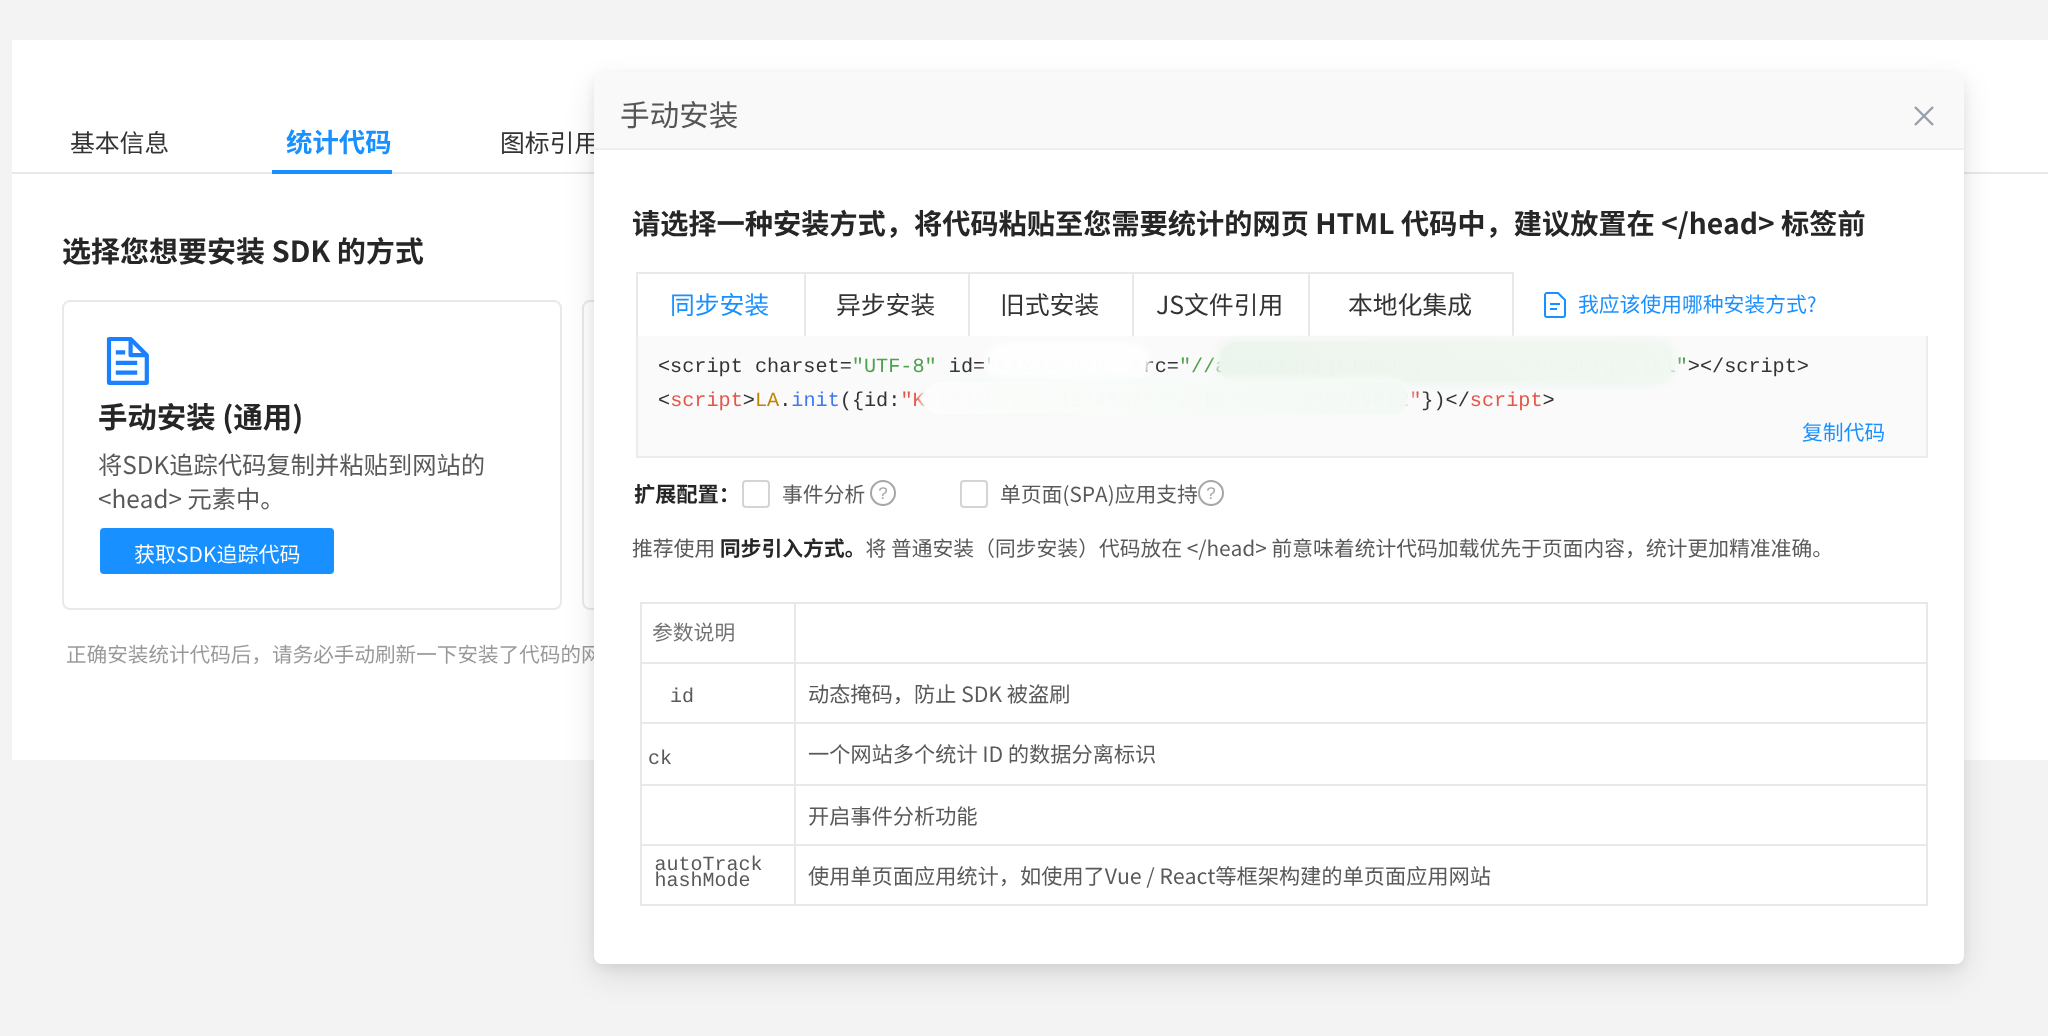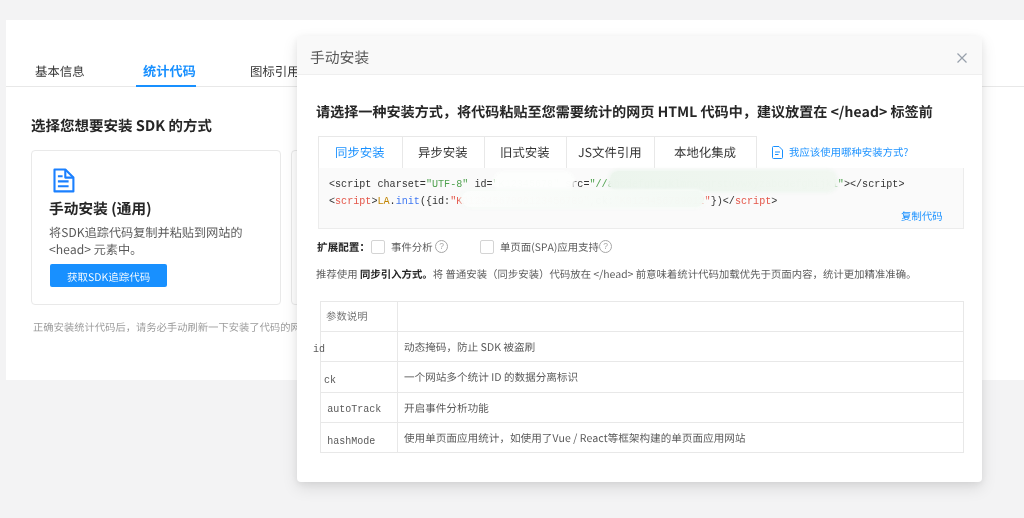--- a/index.html
+++ b/index.html
@@ -211,23 +211,23 @@
     <circle cx="6.5" cy="6.5" r="6" fill="none" stroke="#a6a6a6" stroke-width="1"></circle>
     <text x="6.5" y="9.3" font-size="8.5" text-anchor="middle" fill="#a6a6a6" font-family="Liberation Sans">?</text>
   </svg>
 
 <div class="abs" style="left:319.5px;top:300.5px;width:644px;height:152px;border:1px solid #e8e8e8"></div>
 <div class="abs" style="left:319.5px;top:330.9px;width:644px;height:1px;background:#e8e8e8"></div>
 <div class="abs" style="left:319.5px;top:361.3px;width:644px;height:1px;background:#e8e8e8"></div>
 <div class="abs" style="left:319.5px;top:391.7px;width:644px;height:1px;background:#e8e8e8"></div>
 <div class="abs" style="left:319.5px;top:422.1px;width:644px;height:1px;background:#e8e8e8"></div>
 <div class="abs" style="left:396.5px;top:300.5px;width:1px;height:152px;background:#e8e8e8"></div>
-<div class="abs mono" style="left:313px;top:344px;font-size:10px;color:#595959">id</div>
+<div class="abs mono" style="left:335px;top:344px;font-size:10px;color:#595959">id</div>
 <div class="abs mono" style="left:324px;top:374.5px;font-size:10px;color:#595959">ck</div>
-<div class="abs mono" style="left:327.3px;top:404px;font-size:10px;color:#595959">autoTrack</div>
+<div class="abs mono" style="left:327.3px;top:428px;font-size:10px;color:#595959">autoTrack</div>
 <div class="abs mono" style="left:327.3px;top:435.5px;font-size:10px;color:#595959">hashMode</div>
 
 <svg style="position:absolute;left:310px;top:62.5px;overflow:visible;" width="1" height="1">
     <g transform="scale(0.0592,-0.0592)">
       <g fill="#555">
         <use href="#g73"></use>
         <use href="#g74" x="250"></use>
         <use href="#g64" x="500"></use>
         <use href="#g65" x="750"></use>
       </g>

